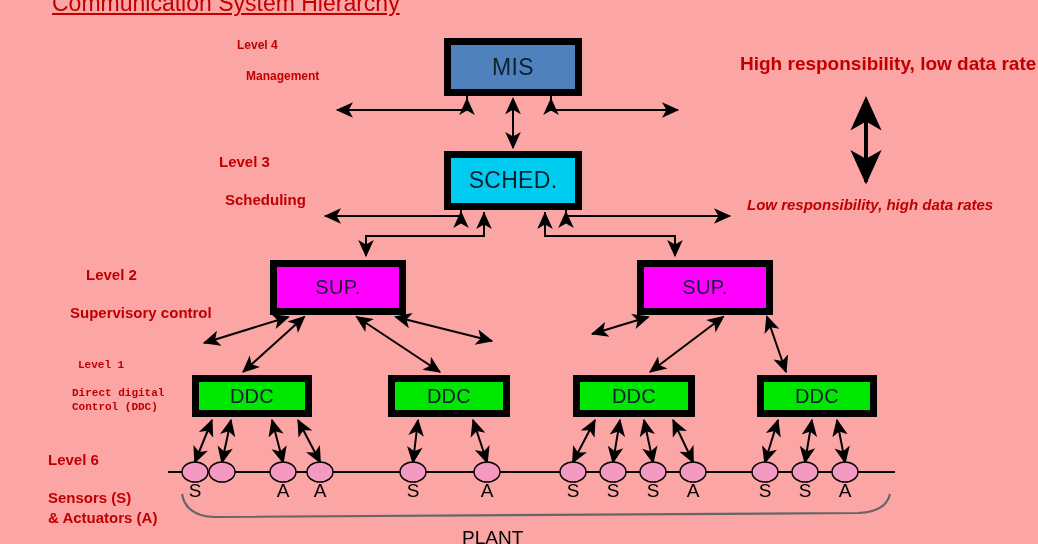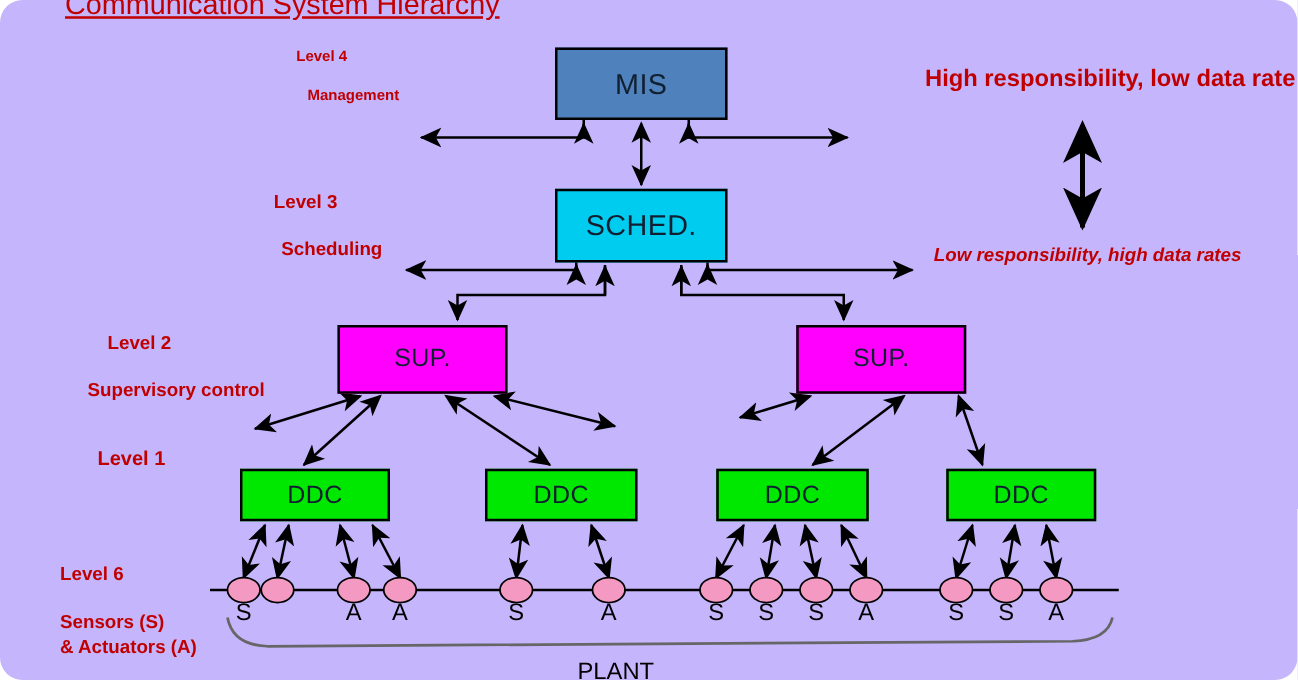--- a/index.html
+++ b/index.html
@@ -7,35 +7,34 @@
     padding: 0;
     background: #ffffff;
   }
   body {
     font-family: "Liberation Sans", sans-serif;
   }
   #canvas {
     position: relative;
     width: 1038px;
     height: 544px;
-    background: #c4b5fd;
+    background: #fca5a5;
     overflow: hidden;
-    border-radius: 18px;
   }
   #svg-layer {
     position: absolute;
     left: 0;
     top: 0;
     width: 1038px;
     height: 544px;
   }
   .node-box {
     position: absolute;
     box-sizing: border-box;
-    border: 2px solid #000000;
+    border: 7px solid #000000;
     display: flex;
     align-items: center;
     justify-content: center;
     color: #102030;
     font-family: "Liberation Sans", sans-serif;
     letter-spacing: 0.3px;
   }
   .node-label {
     pointer-events: none;
   }
@@ -171,22 +170,23 @@
 
   <div class="red-label" style="left:189px; top:38px; font-size:12px;margin-left:48px;"><span>Level 4</span><br>
     <span style="margin-left:9px; display:inline-block;">Management</span></div>
 
   <div class="red-label" style="left:219px; top:152px; font-size:15px;"><span>Level 3</span><br>
     <span style="margin-left:6px; display:inline-block;">Scheduling</span></div>
 
   <div class="red-label" style="left:70px; top:265px; font-size:15px;"><span style="margin-left:16px; display:inline-block;">Level 2</span><br>
     <span>Supervisory control</span></div>
 
-  <div class="red-label" style="left:72px; top:358px; font-size:16px;"><span style="margin-left:6px; display:inline-block;">Level 1</span><br>
-    </div>
+  <div class="red-label" style="left:72px; top:358px; font-size:11px;font-family:Liberation Mono, monospace;"><span style="margin-left:6px; display:inline-block;">Level 1</span><br>
+    <span>Direct digital
+Control (DDC)</span></div>
 
   <div class="red-label" style="left:48px; top:450px; font-size:15px;"><span>Level 6</span><br>
     <span>Sensors (S)
 &amp; Actuators (A)</span></div>
 
   <div class="red-label" style="left:740px; top:52px; font-size:19px; white-space:nowrap;">High responsibility, low data rate</div>
   <div class="red-label" style="left:747px; top:195px; font-size:15px; white-space:nowrap;font-style:italic;">Low responsibility, high data rates</div>
 
   <div class="node-box" style="left:444px; top:38px; width:138px; height:58px; background:#4F81BD; font-size:23px;">
     <span class="node-label">MIS</span>

